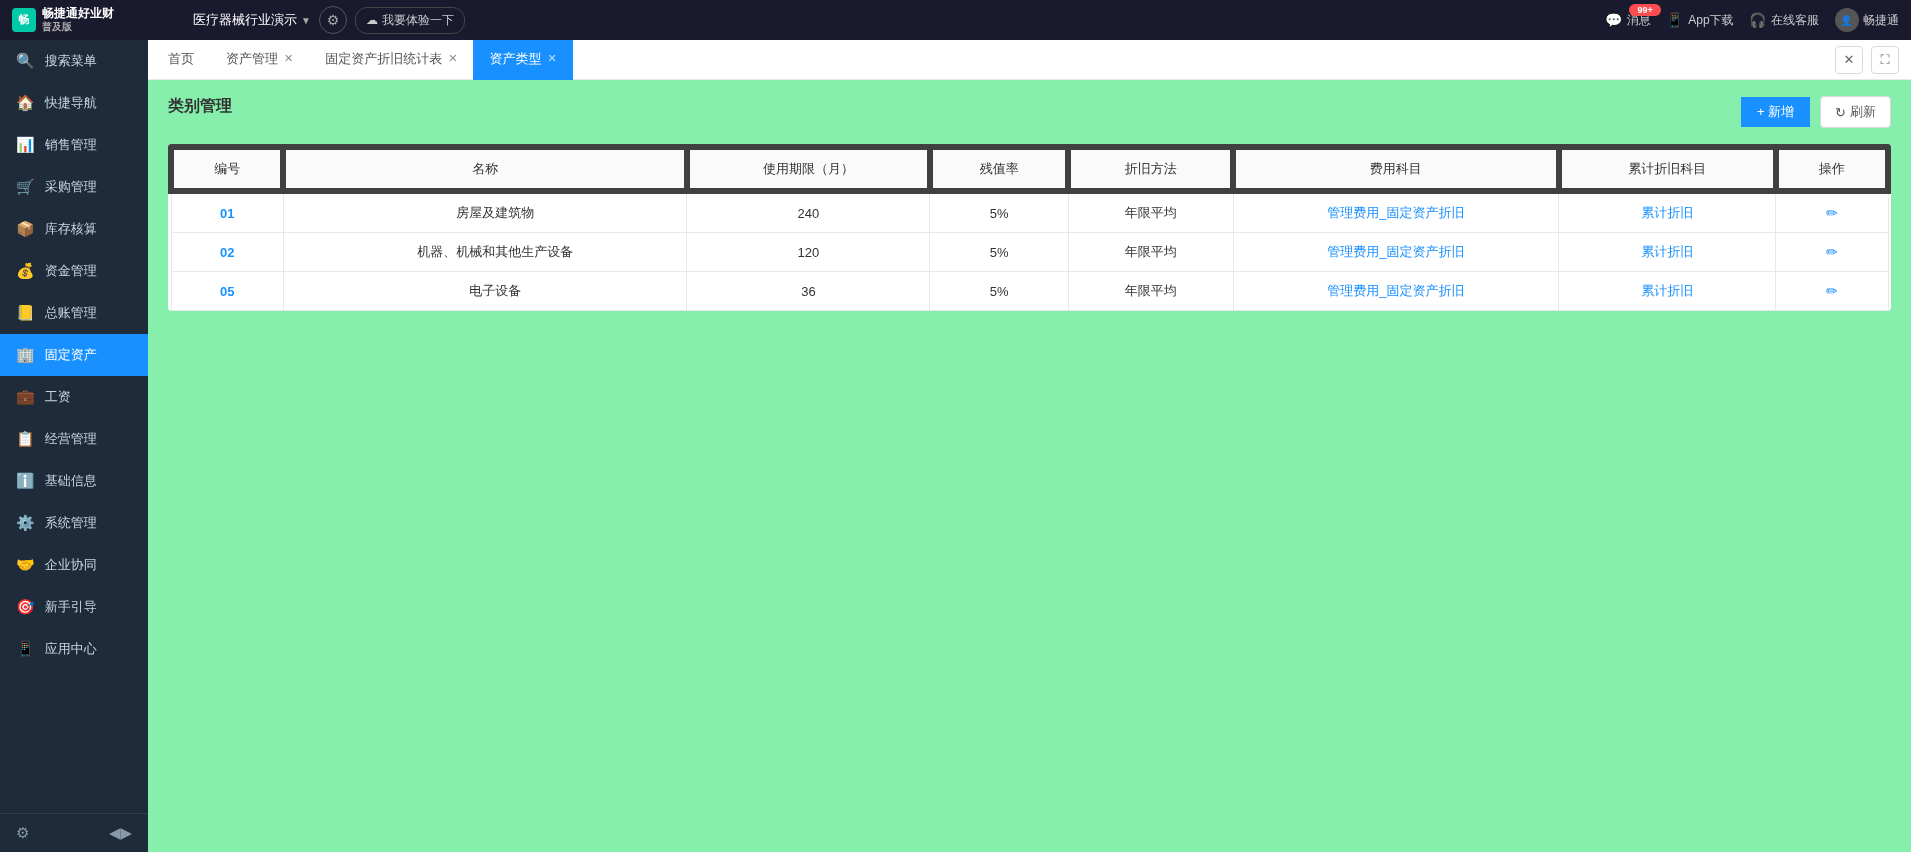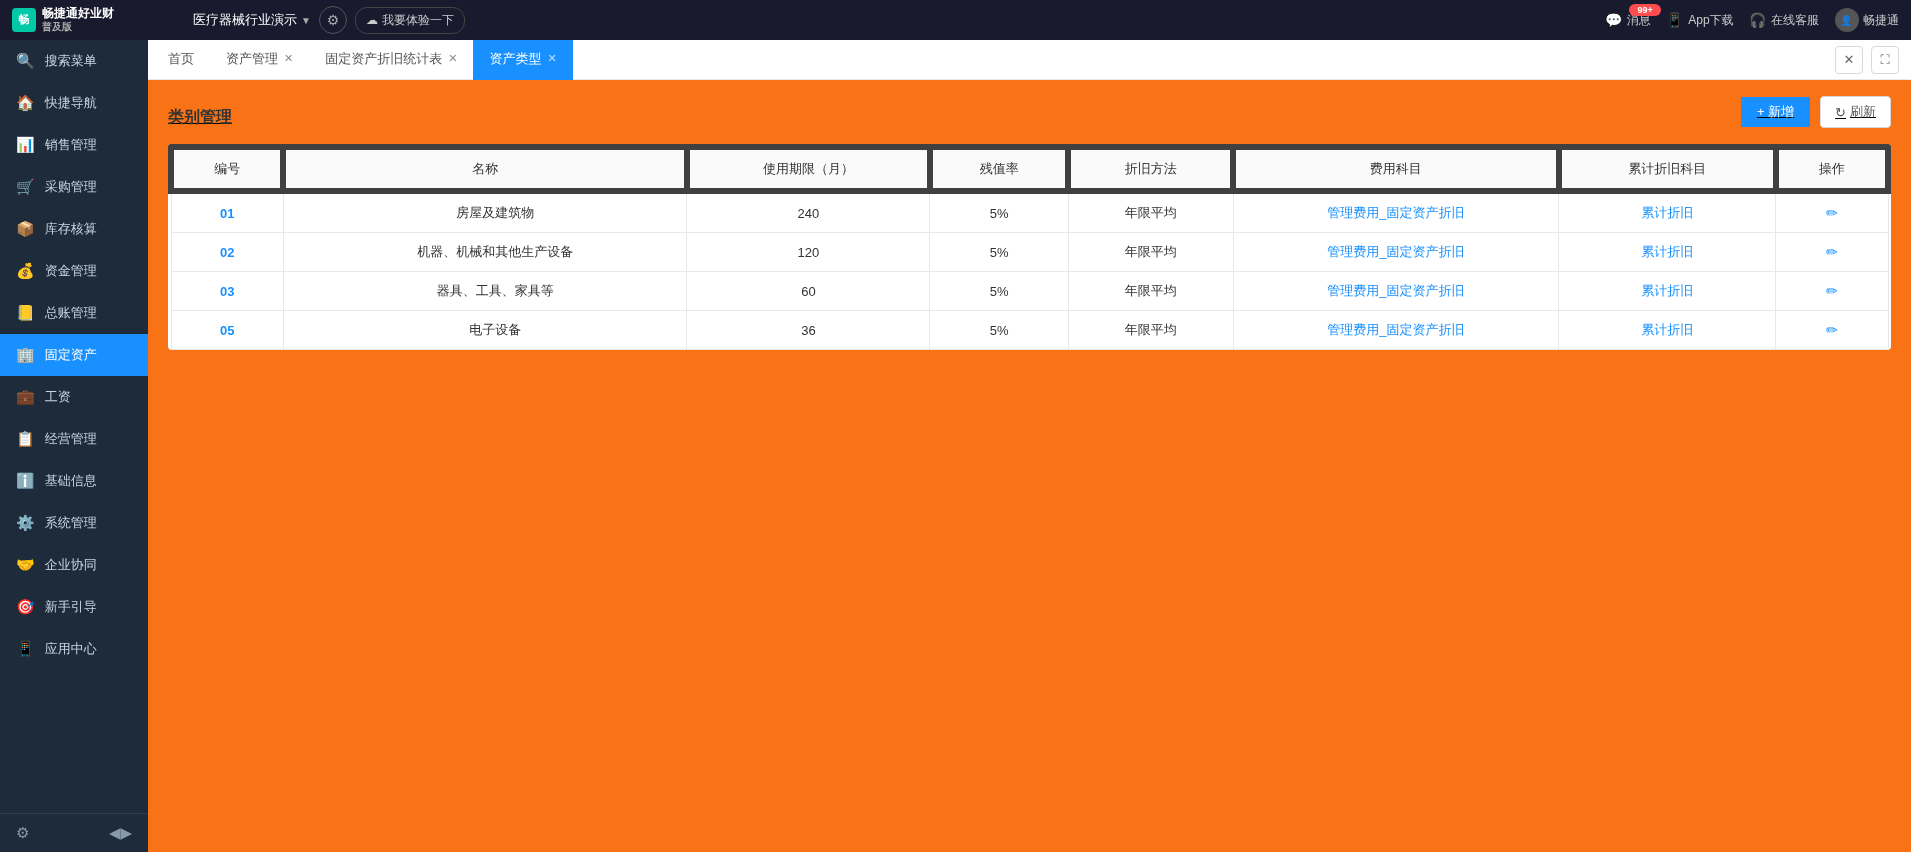--- a/index.html
+++ b/index.html
@@ -133,21 +133,21 @@
       padding: 10px 16px;
     }
     .sidebar-bottom-icon { color: #8899aa; cursor: pointer; font-size: 15px; }
 
     
     .content-area {
       flex: 1;
       display: flex;
       flex-direction: column;
       overflow: hidden;
-      background: #f97316;
+      background: #86efac;
     }
 
     
     .tab-bar {
       display: flex;
       align-items: center;
       background: #fff;
       border-bottom: 1px solid #e8e8e8;
       padding: 0 12px;
       height: 40px;
@@ -191,24 +191,23 @@
     }
 
     
     .page-content {
       flex: 1;
       padding: 16px 20px;
       overflow: auto;
     }
     .page-header {
       display: flex;
-      align-items: flex-end;
+      align-items: flex-start;
       justify-content: space-between;
       margin-bottom: 16px;
-      text-decoration: underline;
     }
     .page-title {
       font-size: 16px;
       font-weight: bold;
       color: #333;
     }
     .page-actions {
       display: flex;
       align-items: center;
       gap: 10px;
@@ -455,30 +454,20 @@
     <td class="code-col">02</td>
     <td class="name-col">机器、机械和其他生产设备</td>
     <td class="num-col">120</td>
     <td>5%</td>
     <td>年限平均</td>
     <td class="expense-col">管理费用_固定资产折旧</td>
     <td class="accum-col">累计折旧</td>
     <td><span class="edit-icon">✏</span></td>
   </tr>
             <tr>
-    <td class="code-col">03</td>
-    <td class="name-col">器具、工具、家具等</td>
-    <td class="num-col">60</td>
-    <td>5%</td>
-    <td>年限平均</td>
-    <td class="expense-col">管理费用_固定资产折旧</td>
-    <td class="accum-col">累计折旧</td>
-    <td><span class="edit-icon">✏</span></td>
-  </tr>
-            <tr>
     <td class="code-col">05</td>
     <td class="name-col">电子设备</td>
     <td class="num-col">36</td>
     <td>5%</td>
     <td>年限平均</td>
     <td class="expense-col">管理费用_固定资产折旧</td>
     <td class="accum-col">累计折旧</td>
     <td><span class="edit-icon">✏</span></td>
   </tr>
           </tbody>

